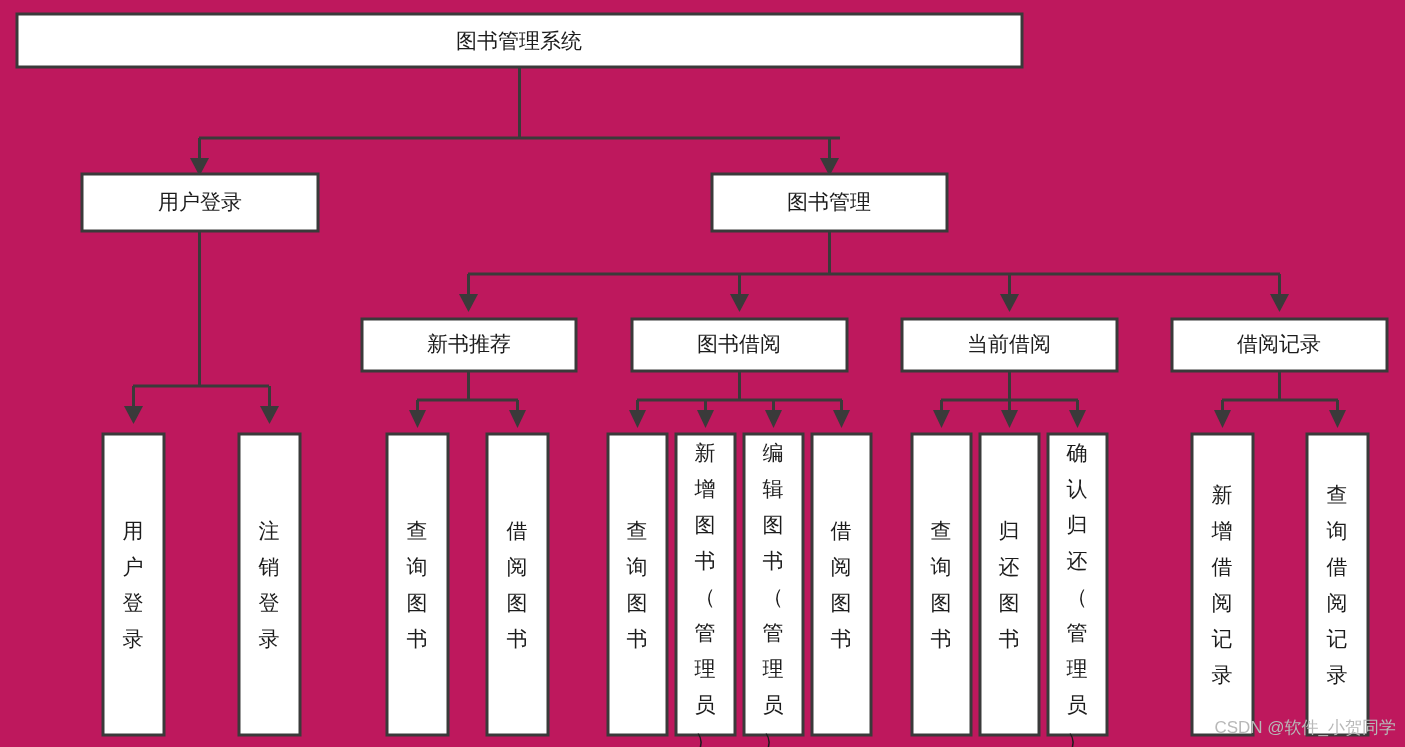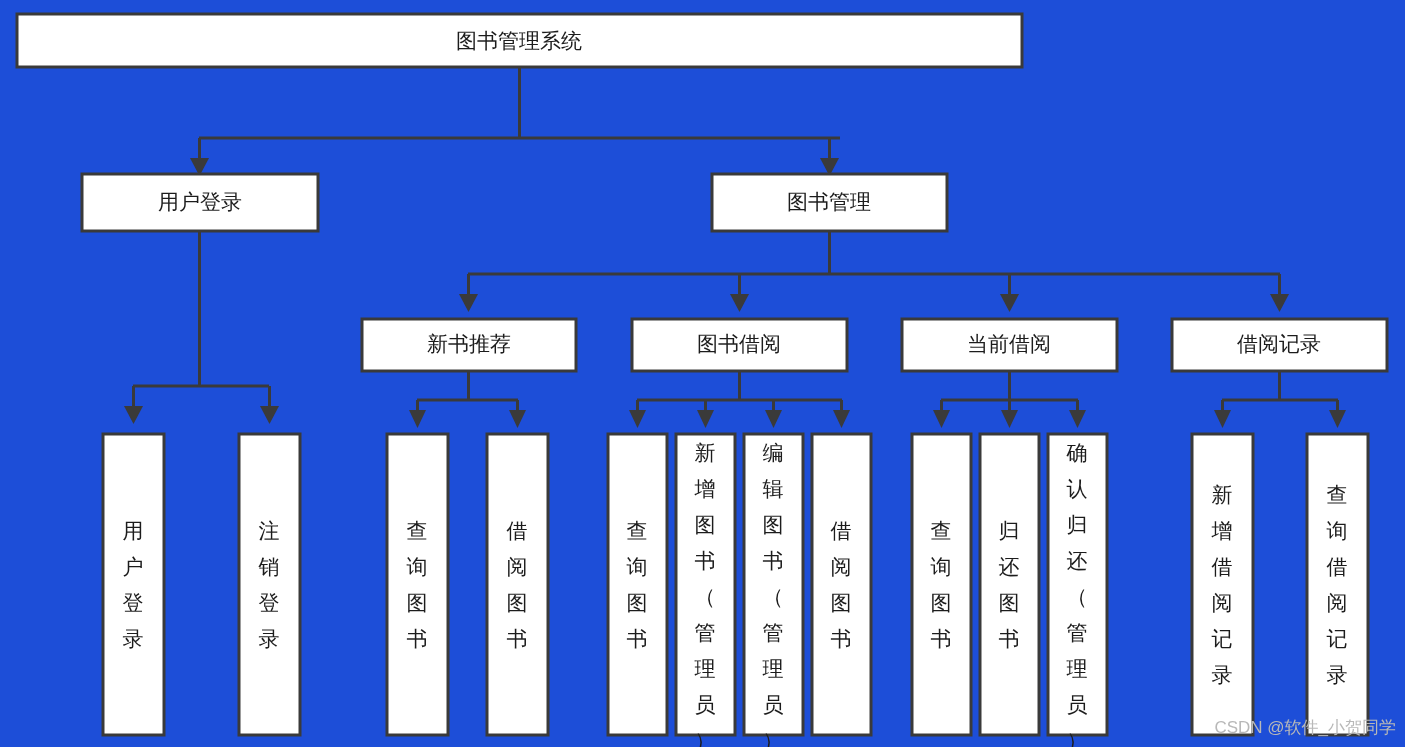--- a/index.html
+++ b/index.html
@@ -7,21 +7,21 @@
     padding: 0;
     background: #ffffff;
   }
   body {
     font-family: "Liberation Sans", "DejaVu Sans", sans-serif;
   }
   #diagram-root {
     position: relative;
     width: 1405px;
     height: 747px;
-    background: #1d4ed8;
+    background: #be185d;
     overflow: hidden;
   }
   svg.diagram-canvas {
     position: absolute;
     left: 0;
     top: 0;
     width: 1405px;
     height: 747px;
     display: block;
   }

